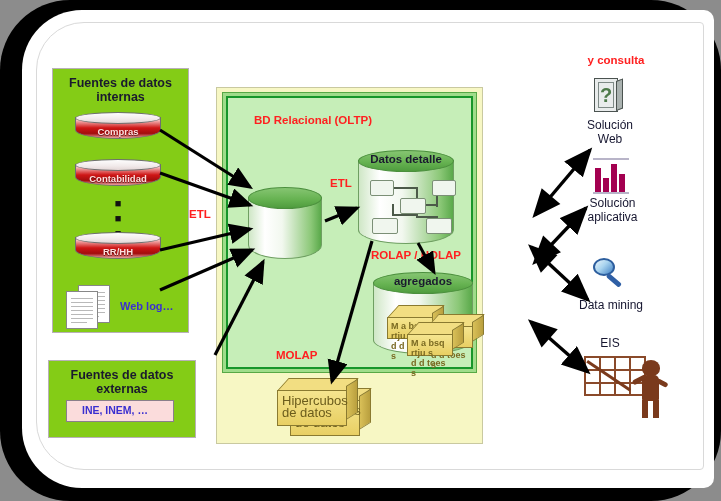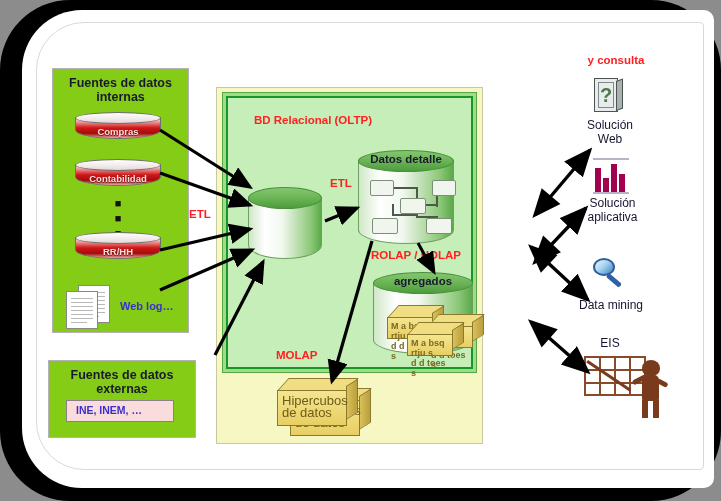--- a/index.html
+++ b/index.html
@@ -59,21 +59,21 @@
            text-align: center; width: 10px; font-weight: 900; }
 
   
   .doc { position: absolute; background: #ffffff; border: 1px solid #878787; }
   .doc .ln { position: absolute; left: 4px; height: 1px; background: #b9b9b9; }
 
   
   .ine-box {
     position: absolute; background: #fbdcdc; border: 1px solid #8a7f8a;
     color: #3a2fd0; font-size: 10.5px; font-weight: 700;
-    padding: 3px 0 0 9px;
+    padding: 3px 0 0 15px;
   }
 
   
   #yellow-box {
     position: absolute; left: 216px; top: 87px; width: 267px; height: 357px;
     background: #f7f7c4; border: 1px solid #c9c9a0;
   }
   #green-outer {
     position: absolute; left: 222px; top: 92px; width: 255px; height: 281px;
     background: #9fdc8a; border: 1px solid #57a845;

